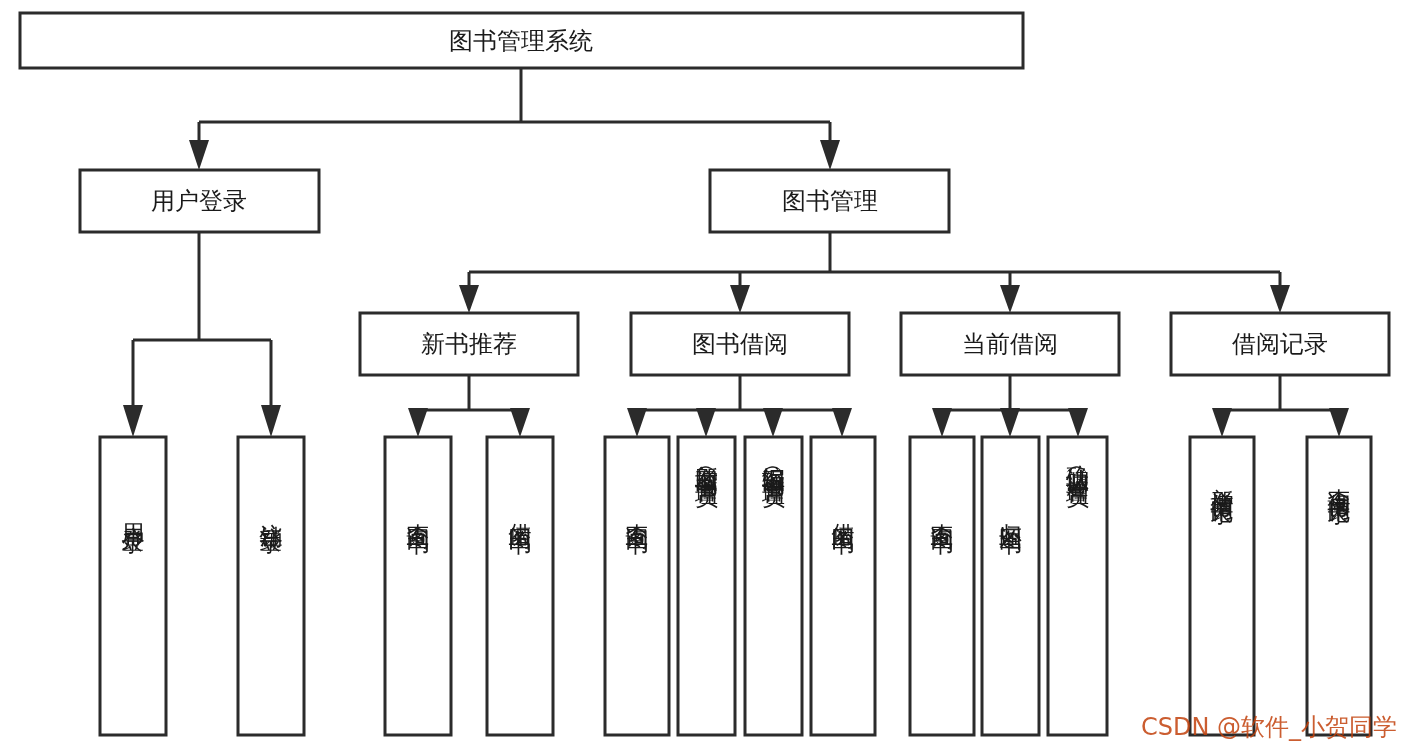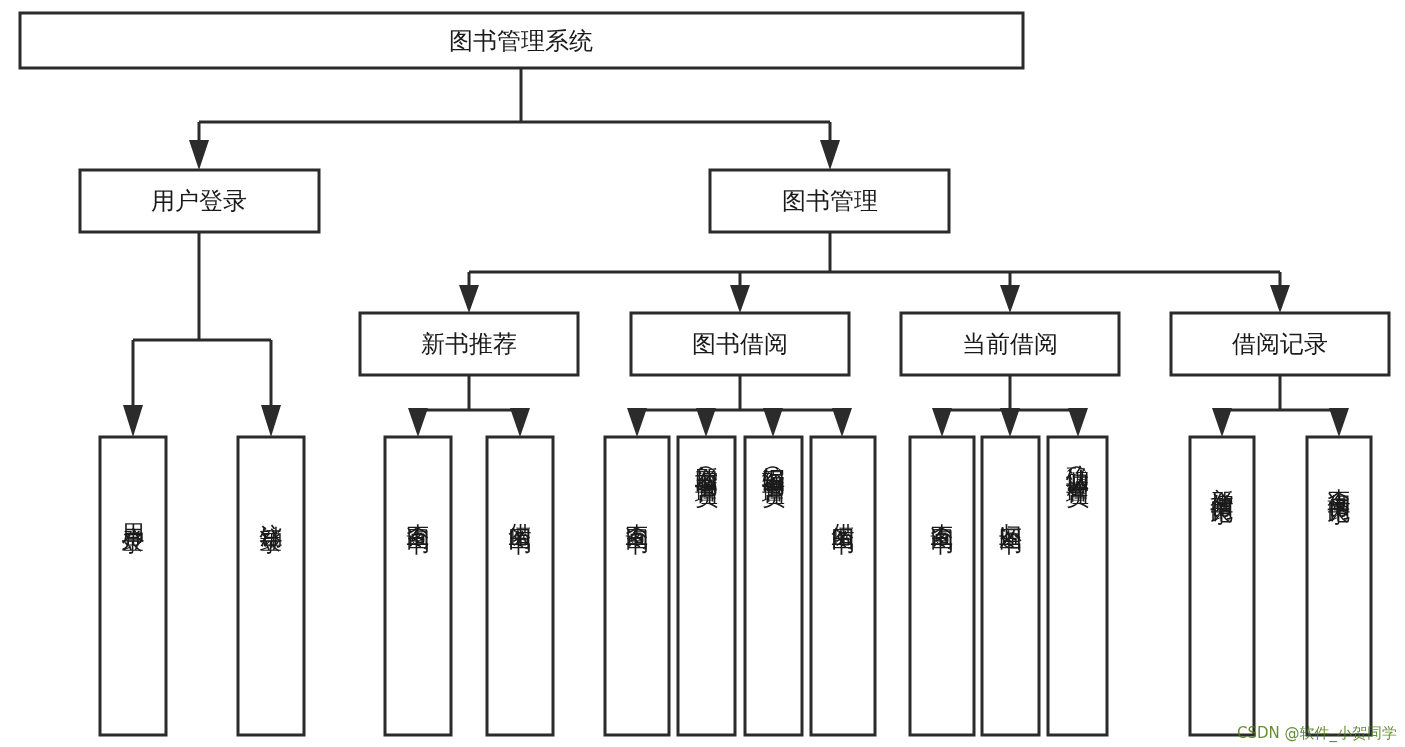--- a/index.html
+++ b/index.html
@@ -62,22 +62,22 @@
     line-height: 1.18;
     letter-spacing: 3px;
     color: #1a1a1a;
     white-space: nowrap;
   }
   #watermark {
     position: absolute;
     right: 8px;
     bottom: 4px;
     font-family: "DejaVu Sans", "Liberation Sans", sans-serif;
-    font-size: 15px;
-    color: #4d7c0f;
+    font-size: 24px;
+    color: #c2410c;
     opacity: 0.85;
     white-space: nowrap;
   }
 </style>
 </head>
 <body>
 
 <div id="diagram-root">
 
   <svg class="diagram-canvas" viewBox="0 0 1405 747" xmlns="http://www.w3.org/2000/svg">

